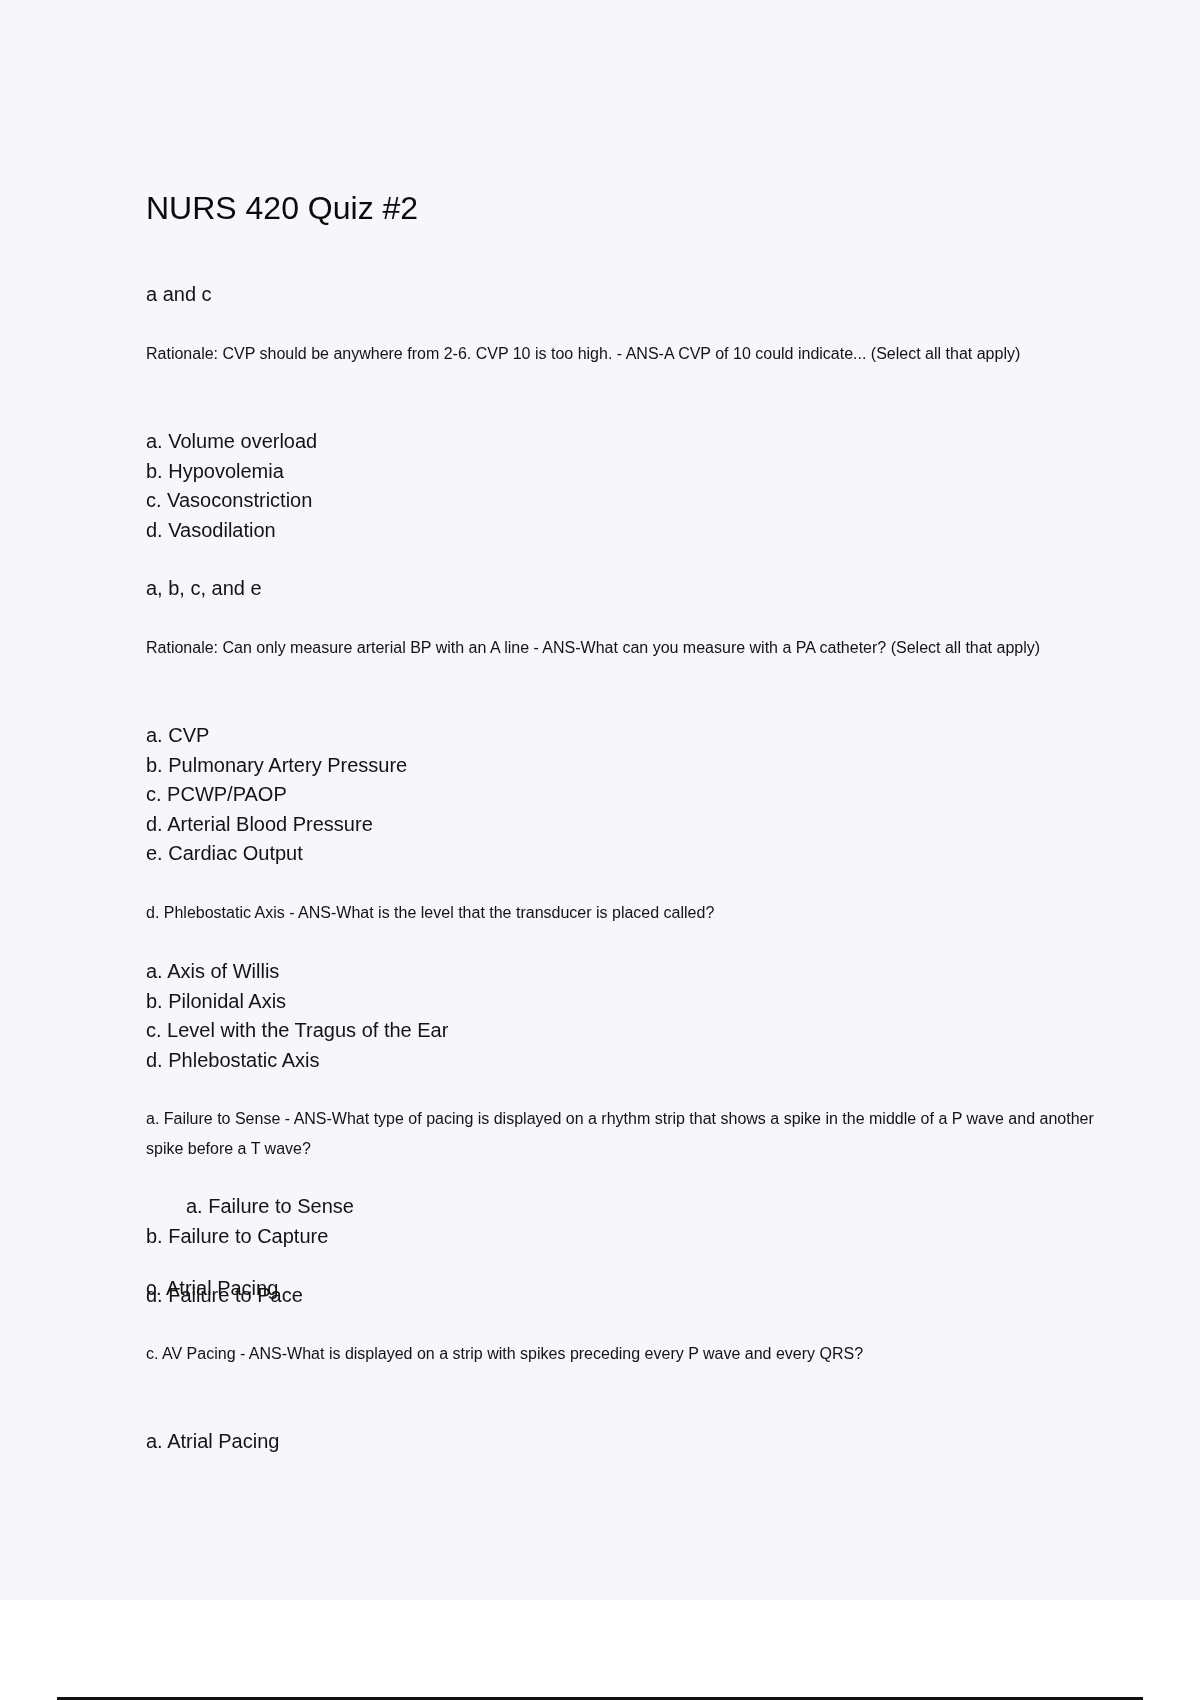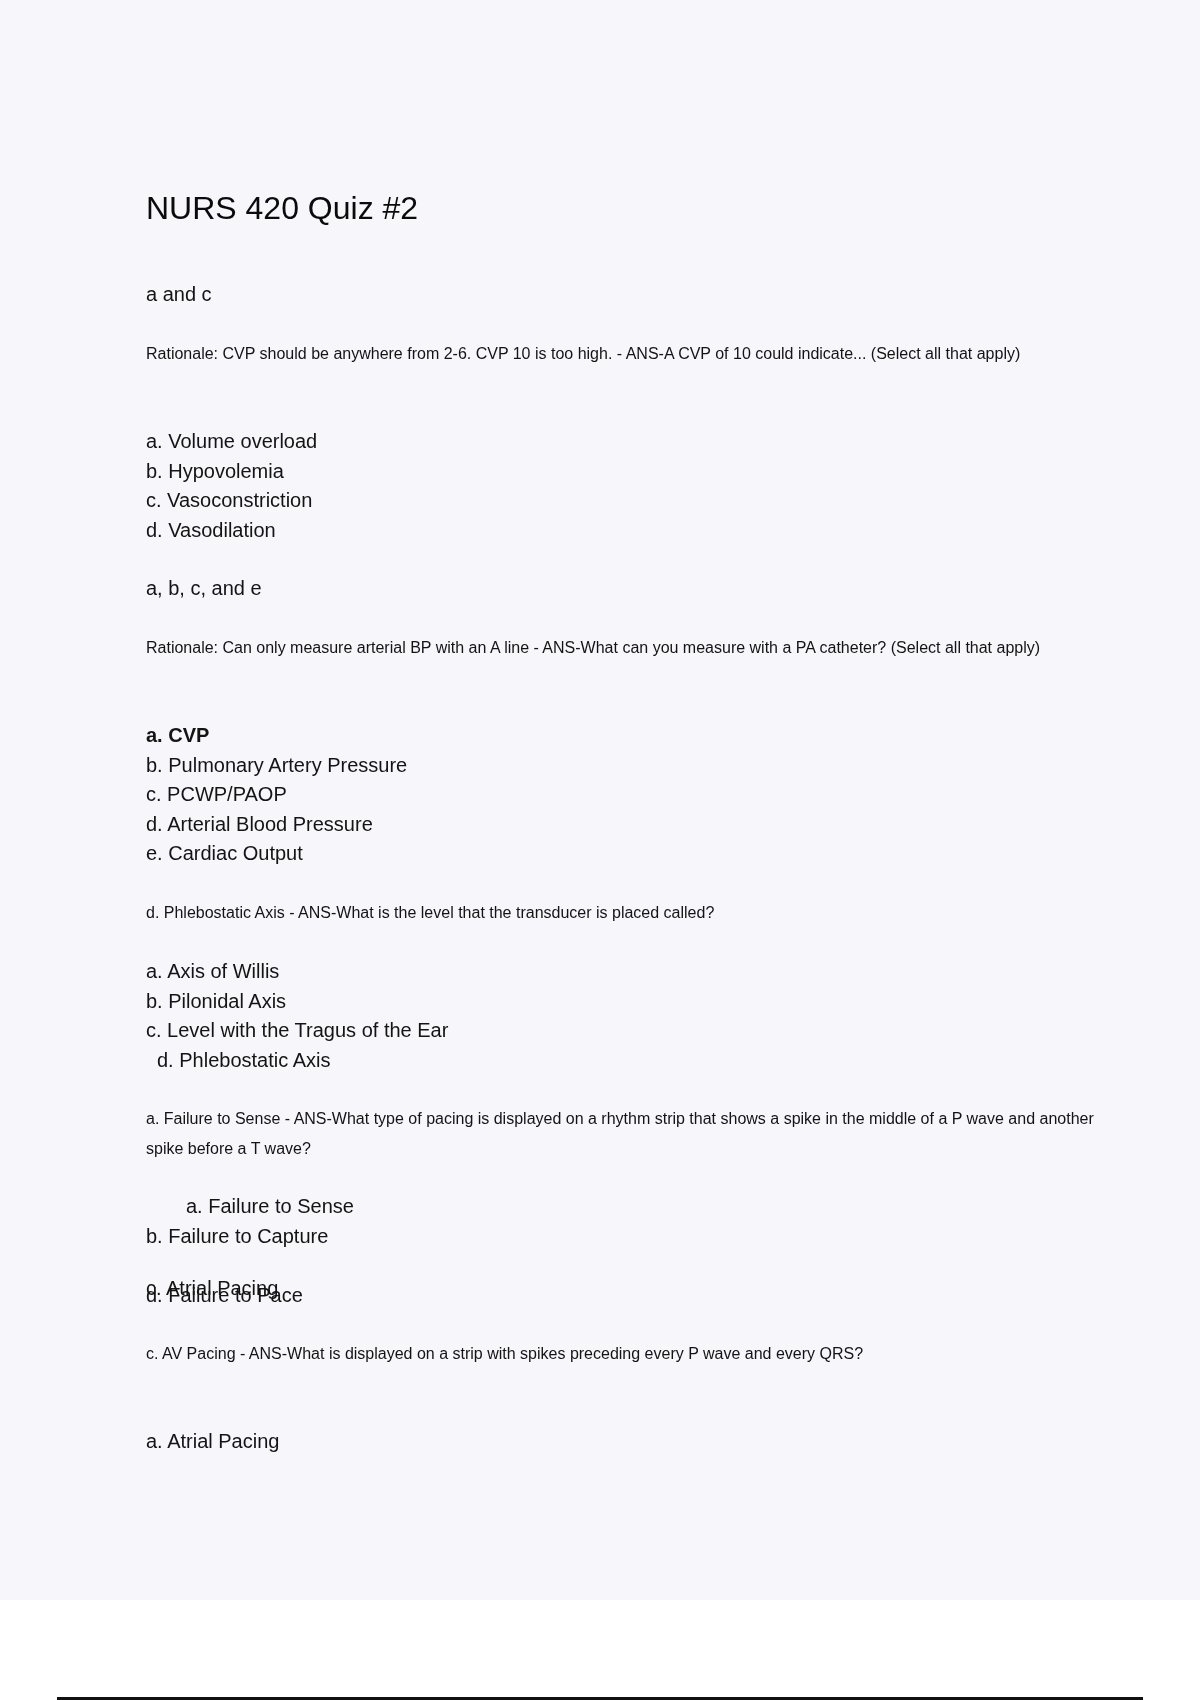--- a/index.html
+++ b/index.html
@@ -79,32 +79,32 @@
 
     <div class="line" style="top:427px;">a. Volume overload</div>
     <div class="line" style="top:456.5px;text-align:right;">b. Hypovolemia</div>
     <div class="line" style="top:486px;">c. Vasoconstriction</div>
     <div class="line" style="top:515.5px;">d. Vasodilation</div>
 
     <div class="line" style="top:574px;">a, b, c, and e</div>
 
     <div class="para" style="top:633px;">Rationale: Can only measure arterial BP with an A line - ANS-What can you measure with a PA catheter? (Select all that apply)</div>
 
-    <div class="line" style="top:721px;font-weight:bold;">a. CVP</div>
+    <div class="line" style="top:721px;">a. CVP</div>
     <div class="line" style="top:750.5px;">b. Pulmonary Artery Pressure</div>
     <div class="line" style="top:780px;">c. PCWP/PAOP</div>
     <div class="line" style="top:809.5px;">d. Arterial Blood Pressure</div>
     <div class="line" style="top:839px;">e. Cardiac Output</div>
 
     <div class="para" style="top:898px;">d. Phlebostatic Axis - ANS-What is the level that the transducer is placed called?</div>
 
     <div class="line" style="top:957px;">a. Axis of Willis</div>
     <div class="line" style="top:986.5px;">b. Pilonidal Axis</div>
     <div class="line" style="top:1016px;">c. Level with the Tragus of the Ear</div>
-    <div class="line" style="top:1045.5px;margin-left:11px;">d. Phlebostatic Axis</div>
+    <div class="line" style="top:1045.5px;">d. Phlebostatic Axis</div>
 
     <div class="para" style="top:1104px;">a. Failure to Sense - ANS-What type of pacing is displayed on a rhythm strip that shows a spike in the middle of a P wave and another spike before a T wave?</div>
 
     <div class="line" style="top:1192px;margin-left:40px;">a. Failure to Sense</div>
     <div class="line" style="top:1221.5px;">b. Failure to Capture</div>
     <div class="line" style="top:1251px;margin-top:23px;">c. Atrial Pacing</div>
     <div class="line" style="top:1280.5px;">d. Failure to Pace</div>
 
     <div class="para" style="top:1339px;">c. AV Pacing - ANS-What is displayed on a strip with spikes preceding every P wave and every QRS?</div>
 

